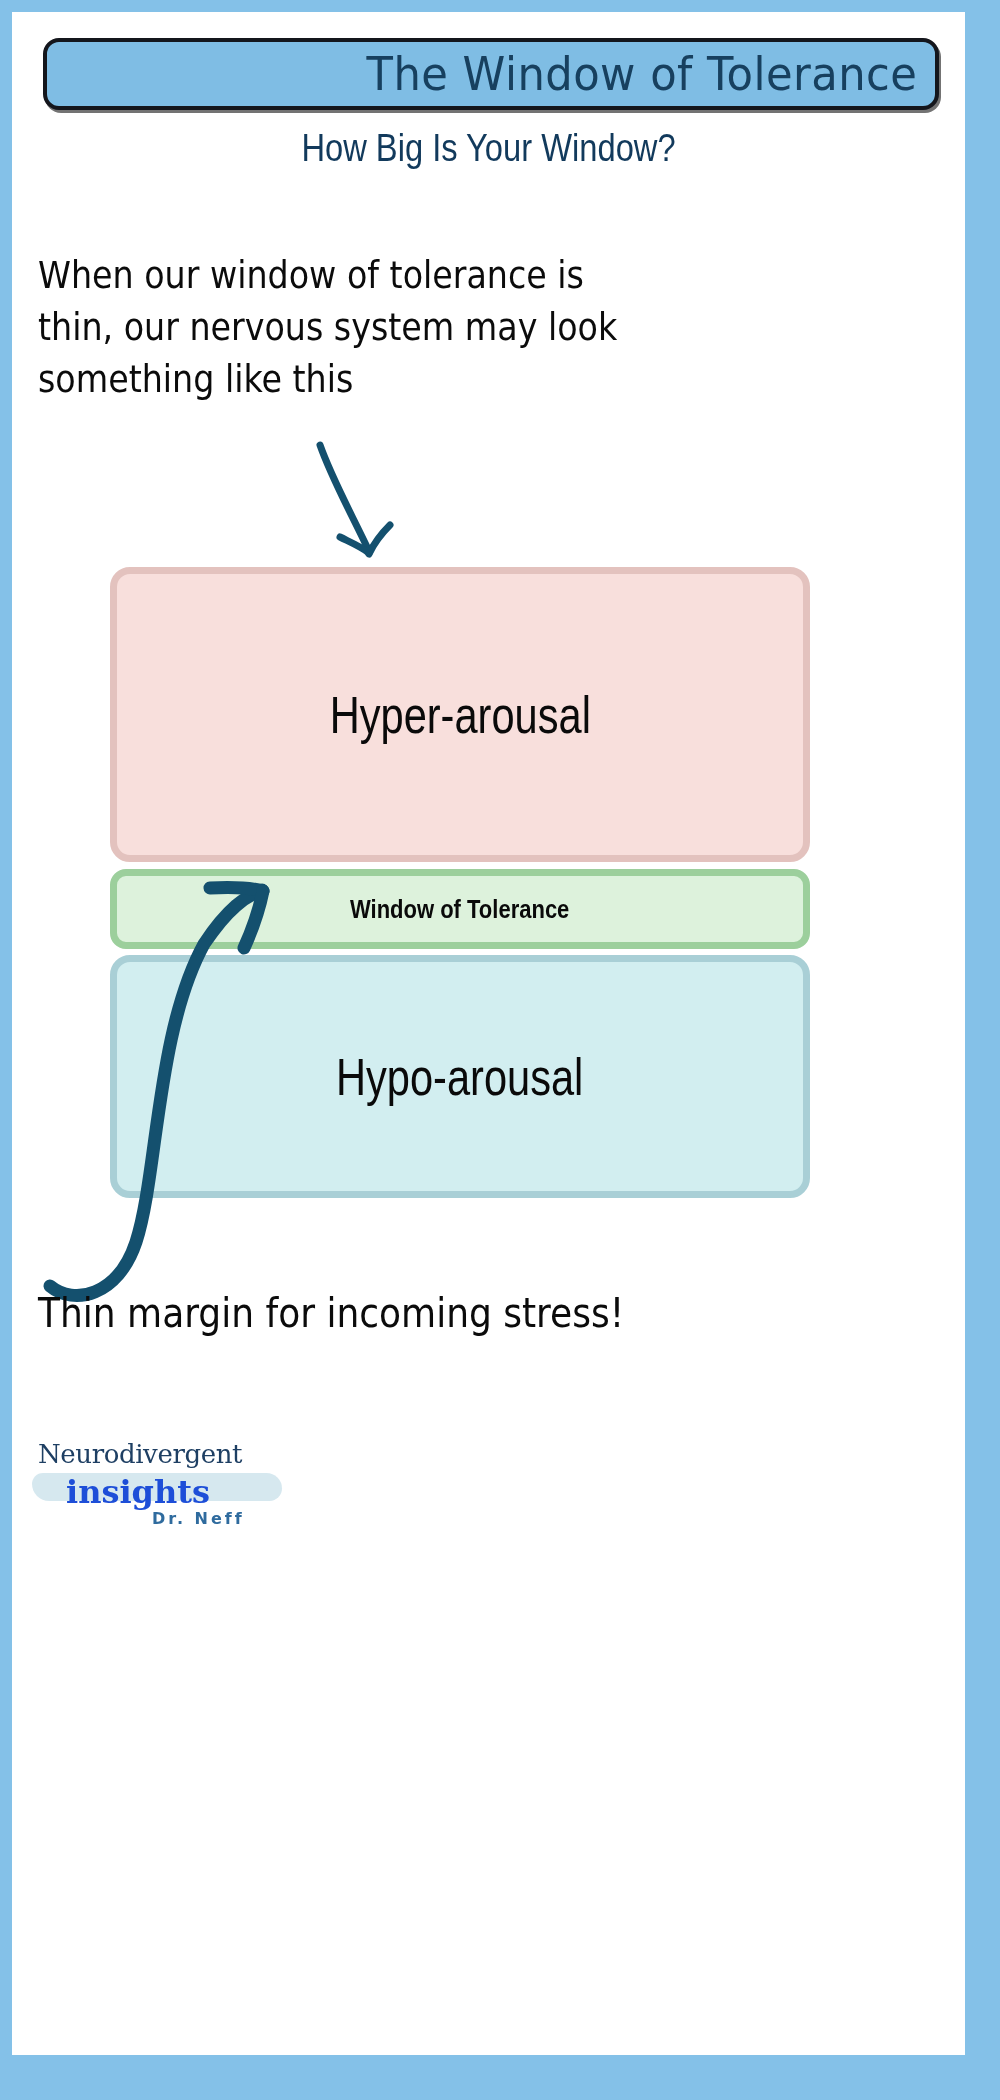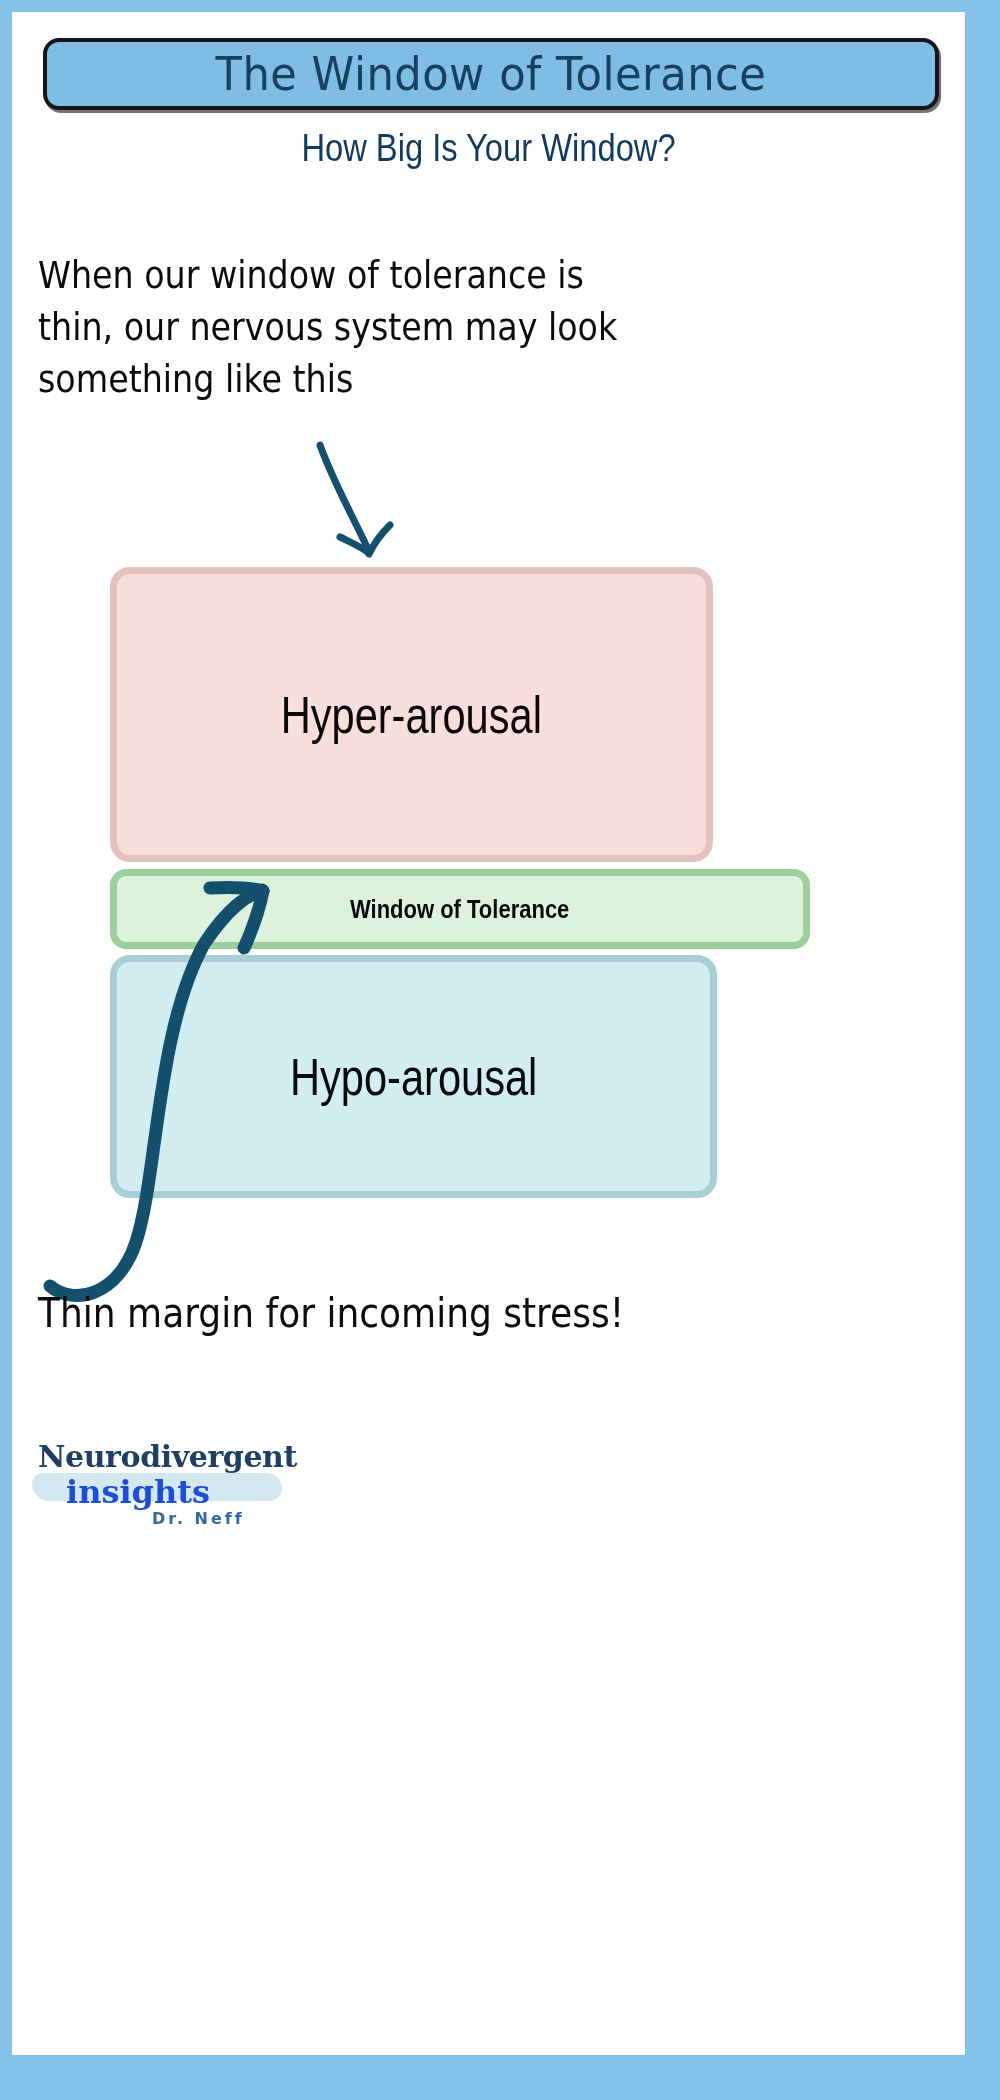--- a/index.html
+++ b/index.html
@@ -38,21 +38,21 @@
     left: 31px;
     top: 26px;
     width: 896px;
     height: 72px;
     background: #7fbde4;
     border: 4px solid #14161c;
     border-radius: 16px;
     box-sizing: border-box;
     display: flex;
     align-items: center;
-    justify-content: center;
+    justify-content: flex-end;
     box-shadow: 2px 3px 0 rgba(0,0,0,0.55);
   }
   #title-text {
     font-family: "DejaVu Sans", sans-serif;
     font-size: 46px;
     font-weight: 400;
     color: #17405f;
     letter-spacing: 0.5px;
     transform: scaleX(0.94);
     white-space: nowrap;
@@ -109,21 +109,21 @@
   .zone-label {
     font-family: "Liberation Sans", sans-serif;
     color: #0a0a0a;
     transform: scaleX(0.80);
     white-space: nowrap;
   }
 
   #zone-hyper {
     left: 98px;
     top: 555px;
-    width: 603px;
+    width: 700px;
     height: 295px;
     background: #f8dfdc;
     border: 7px solid #e3c2be;
     border-radius: 20px;
   }
   #zone-hyper .zone-label { font-size: 52px; }
 
   #zone-window {
     left: 98px;
     top: 857px;
@@ -135,21 +135,21 @@
   }
   #zone-window .zone-label {
     font-size: 25px;
     font-weight: 700;
     transform: scaleX(0.88);
   }
 
   #zone-hypo {
     left: 98px;
     top: 943px;
-    width: 607px;
+    width: 700px;
     height: 243px;
     background: #d2eef0;
     border: 7px solid #a9cfd6;
     border-radius: 20px;
   }
   #zone-hypo .zone-label { font-size: 52px; }
 
   
   #big-arrow-svg {
     position: absolute;
@@ -189,22 +189,22 @@
     height: 28px;
     background: #cfe4ec;
     border-radius: 14px 20px 16px 22px;
     opacity: 0.85;
   }
   #logo-line1 {
     position: absolute;
     left: 12px;
     top: 12px;
     font-family: "DejaVu Serif", serif;
-    font-size: 30px;
-    font-weight: 700;
+    font-size: 26px;
+    font-weight: 400;
     color: #1e3f63;
     letter-spacing: -0.4px;
     white-space: nowrap;
   }
   #logo-line2 {
     position: absolute;
     left: 40px;
     top: 46px;
     font-family: "DejaVu Serif", serif;
     font-size: 32px;

